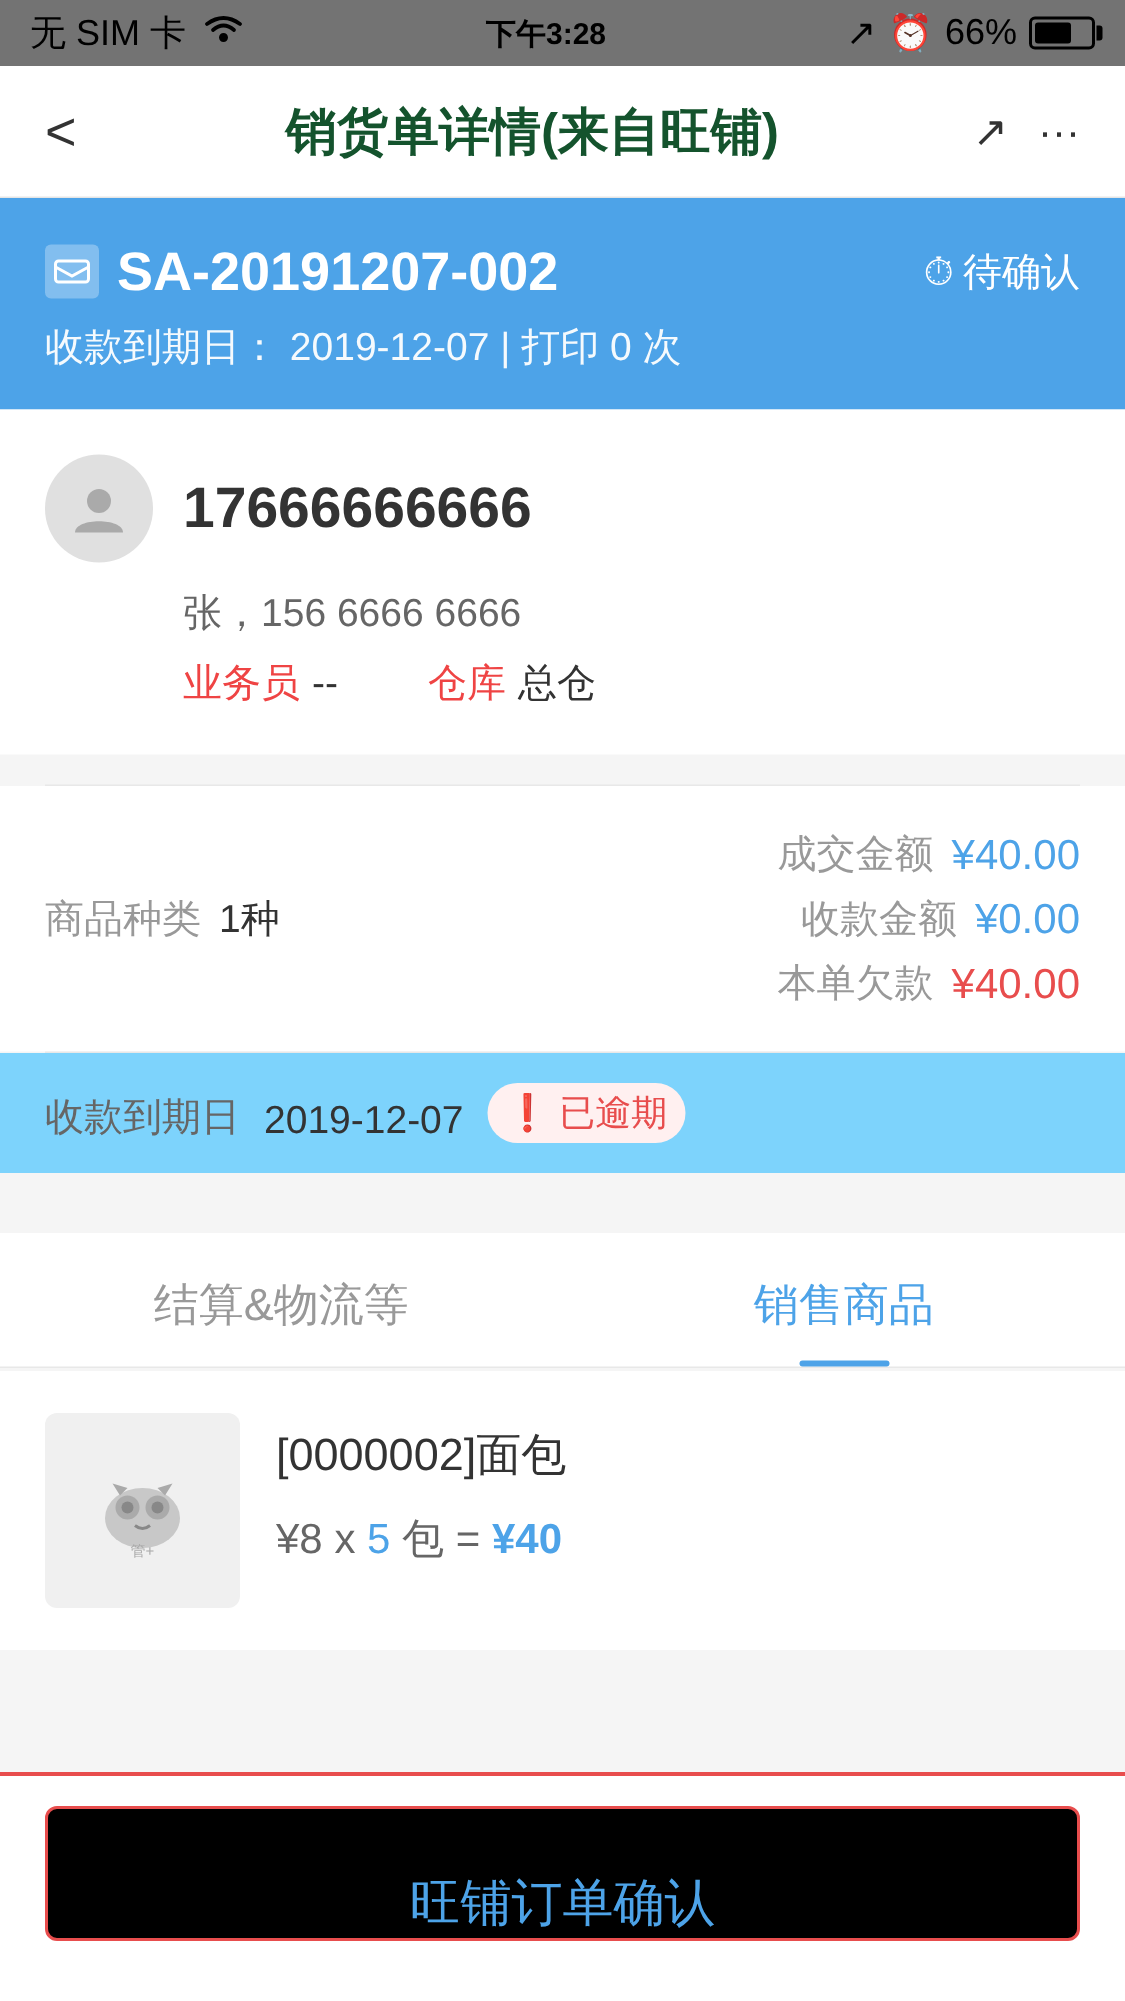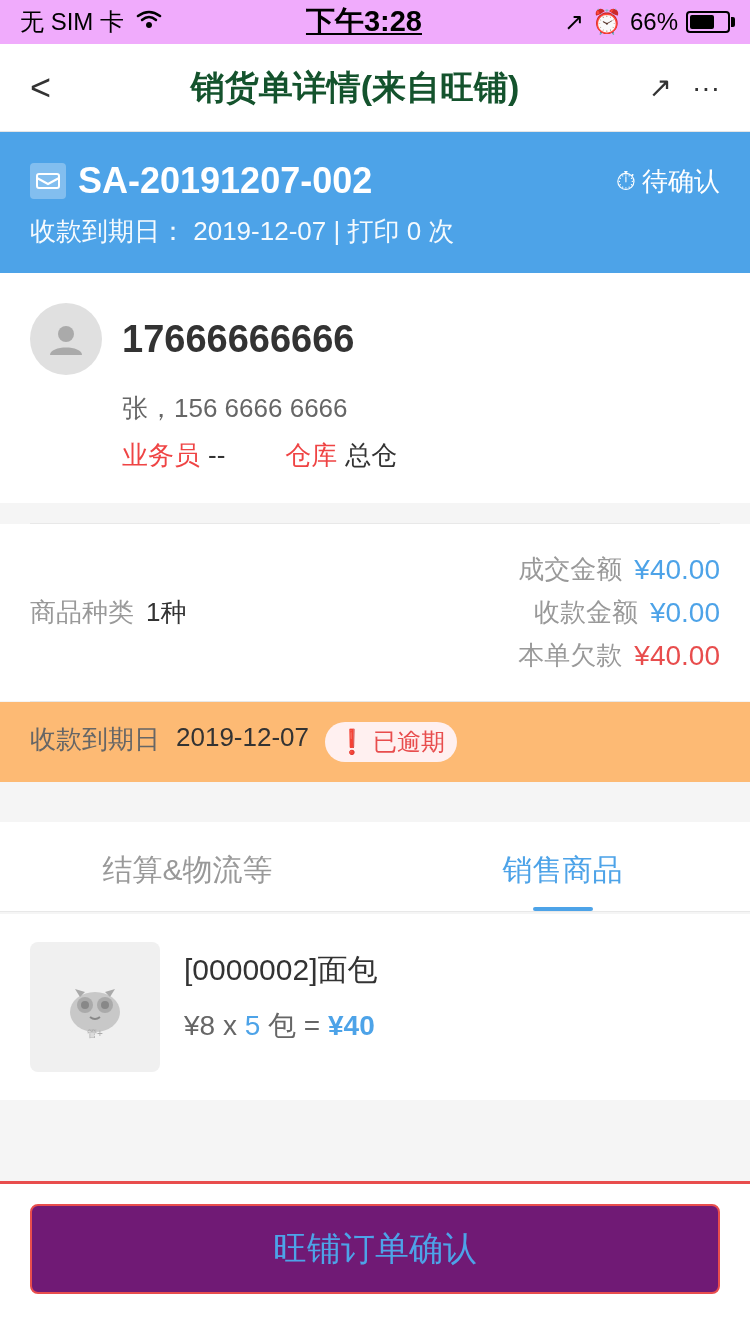--- a/index.html
+++ b/index.html
@@ -8,31 +8,31 @@
       width: 750px;
       min-height: 1334px;
       font-family: -apple-system, "PingFang SC", "Helvetica Neue", Arial, sans-serif;
       background: #f5f5f5;
       font-size: 28px;
       color: #333;
     }
 
     
     .status-bar {
-      background: #f0abfc;
+      background: #737373;
       height: 44px;
       display: flex;
       align-items: center;
       justify-content: space-between;
       padding: 0 20px;
       font-size: 24px;
       color: #000;
     }
     .status-left { display: flex; align-items: center; gap: 10px; }
-    .status-center { font-size: 29px; font-weight: 600; text-decoration: underline; }
+    .status-center { font-size: 20px; font-weight: 600; }
     .status-right { display: flex; align-items: center; gap: 8px; font-size: 24px; }
     .battery-icon {
       display: inline-block;
       width: 44px; height: 22px;
       border: 2px solid #000;
       border-radius: 4px;
       position: relative;
       padding: 2px;
     }
     .battery-icon::after {
@@ -200,25 +200,25 @@
       align-items: center;
       gap: 12px;
     }
     .amount-label { color: #999; font-size: 26px; }
     .amount-value { font-size: 28px; }
     .amount-blue { color: #4da3e8; }
     .amount-red { color: #e84d4d; }
 
     
     .due-date-card {
-      background: #fdba74;
+      background: #7dd3fc;
       padding: 20px 30px;
       margin-bottom: 20px;
       display: flex;
-      align-items: flex-start;
+      align-items: flex-end;
       gap: 16px;
     }
     .due-label { color: #666; font-size: 26px; }
     .due-value { color: #333; font-size: 26px; }
     .overdue-badge {
       display: flex;
       align-items: center;
       gap: 6px;
       color: #e84d4d;
       font-size: 24px;
@@ -309,27 +309,27 @@
       left: 0;
       width: 750px;
       background: #fff;
       padding: 20px 30px 40px;
       border-top: 3px solid #e84d4d;
     }
     .confirm-button {
       width: 100%;
       height: 90px;
       border: 2px solid #e84d4d;
-      background: #701a75;
+      background: #000000;
       border-radius: 8px;
       font-size: 34px;
       color: #4da3e8;
       cursor: pointer;
       display: flex;
-      align-items: center;
+      align-items: flex-end;
       justify-content: center;
     }
   </style>
 </head>
 <body>
 
 <div class="status-bar">
   <div class="status-left">
     <span>无 SIM 卡</span>
     <span>

